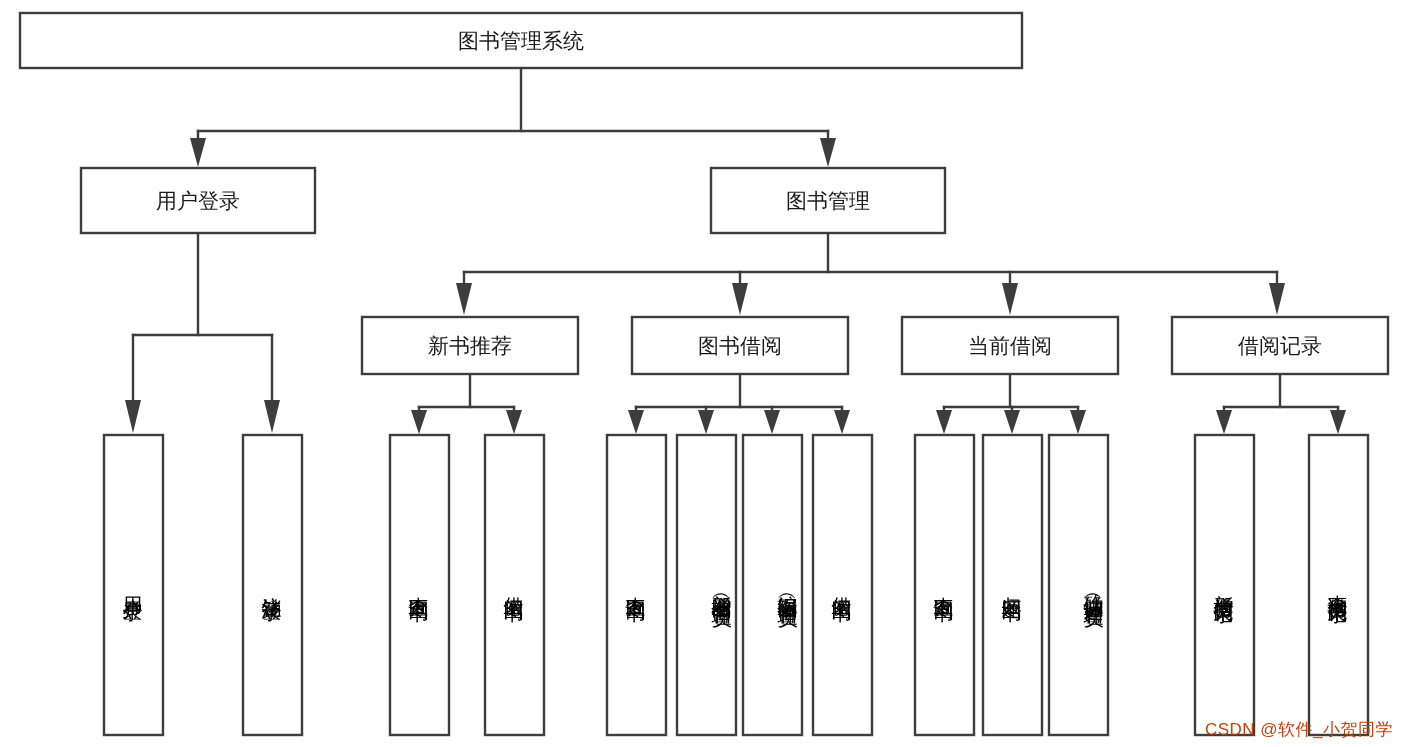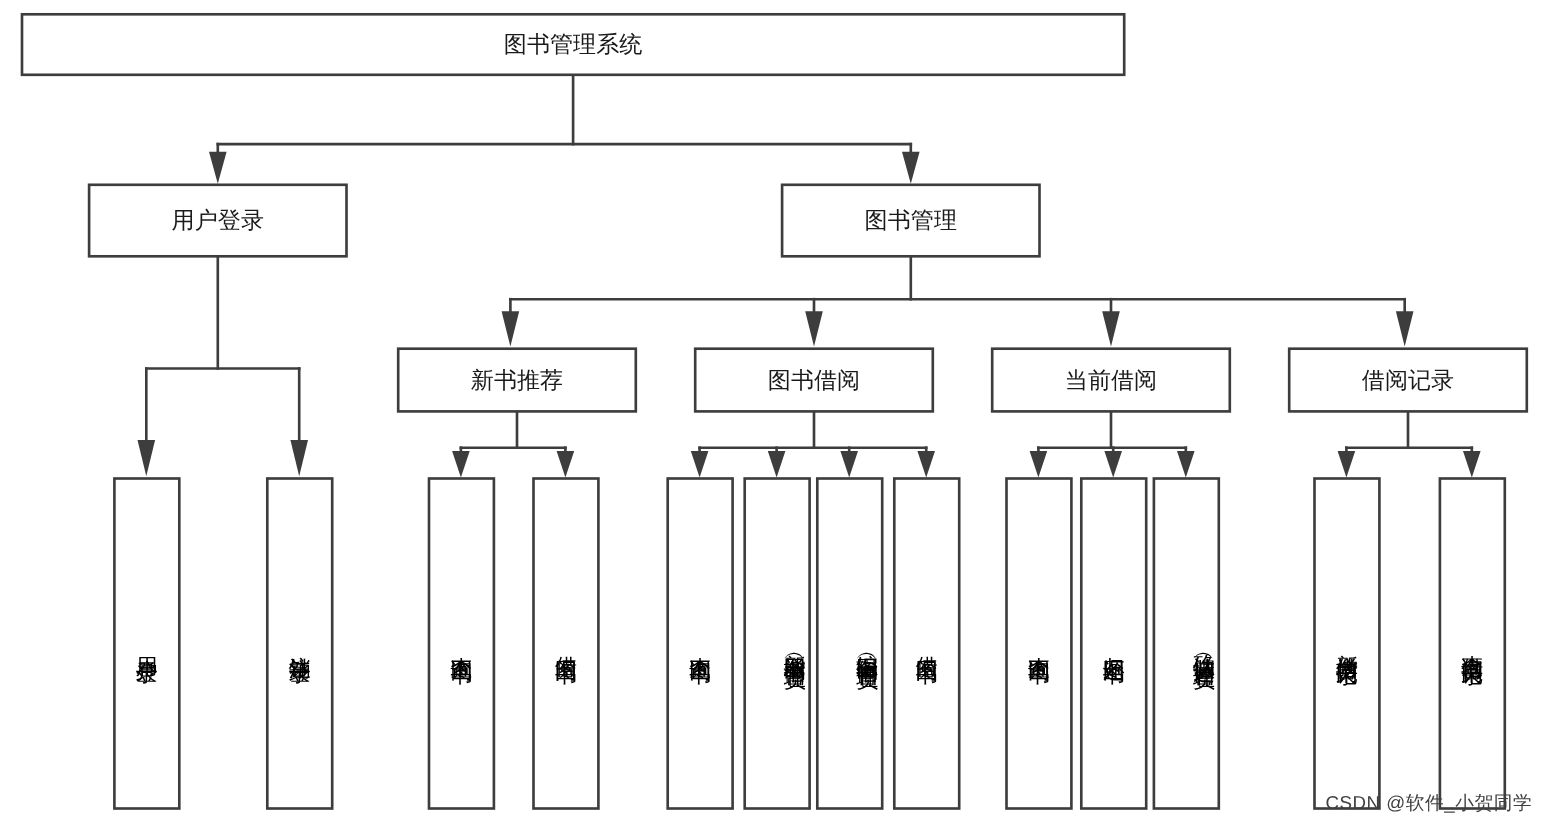--- a/index.html
+++ b/index.html
@@ -55,21 +55,21 @@
     writing-mode: vertical-rl;
     text-orientation: upright;
     letter-spacing: 2px;
   }
   .watermark-text {
     position: absolute;
     right: 12px;
     bottom: 6px;
     font-family: "Liberation Sans", "DejaVu Sans", sans-serif;
     font-size: 17px;
-    color: #404040;
+    color: #c2410c;
     white-space: nowrap;
     letter-spacing: 0.5px;
   }
 </style>
 </head>
 <body>
 
 <div id="diagram-root">
 
   <svg id="diagram-svg" viewBox="0 0 1405 747">

